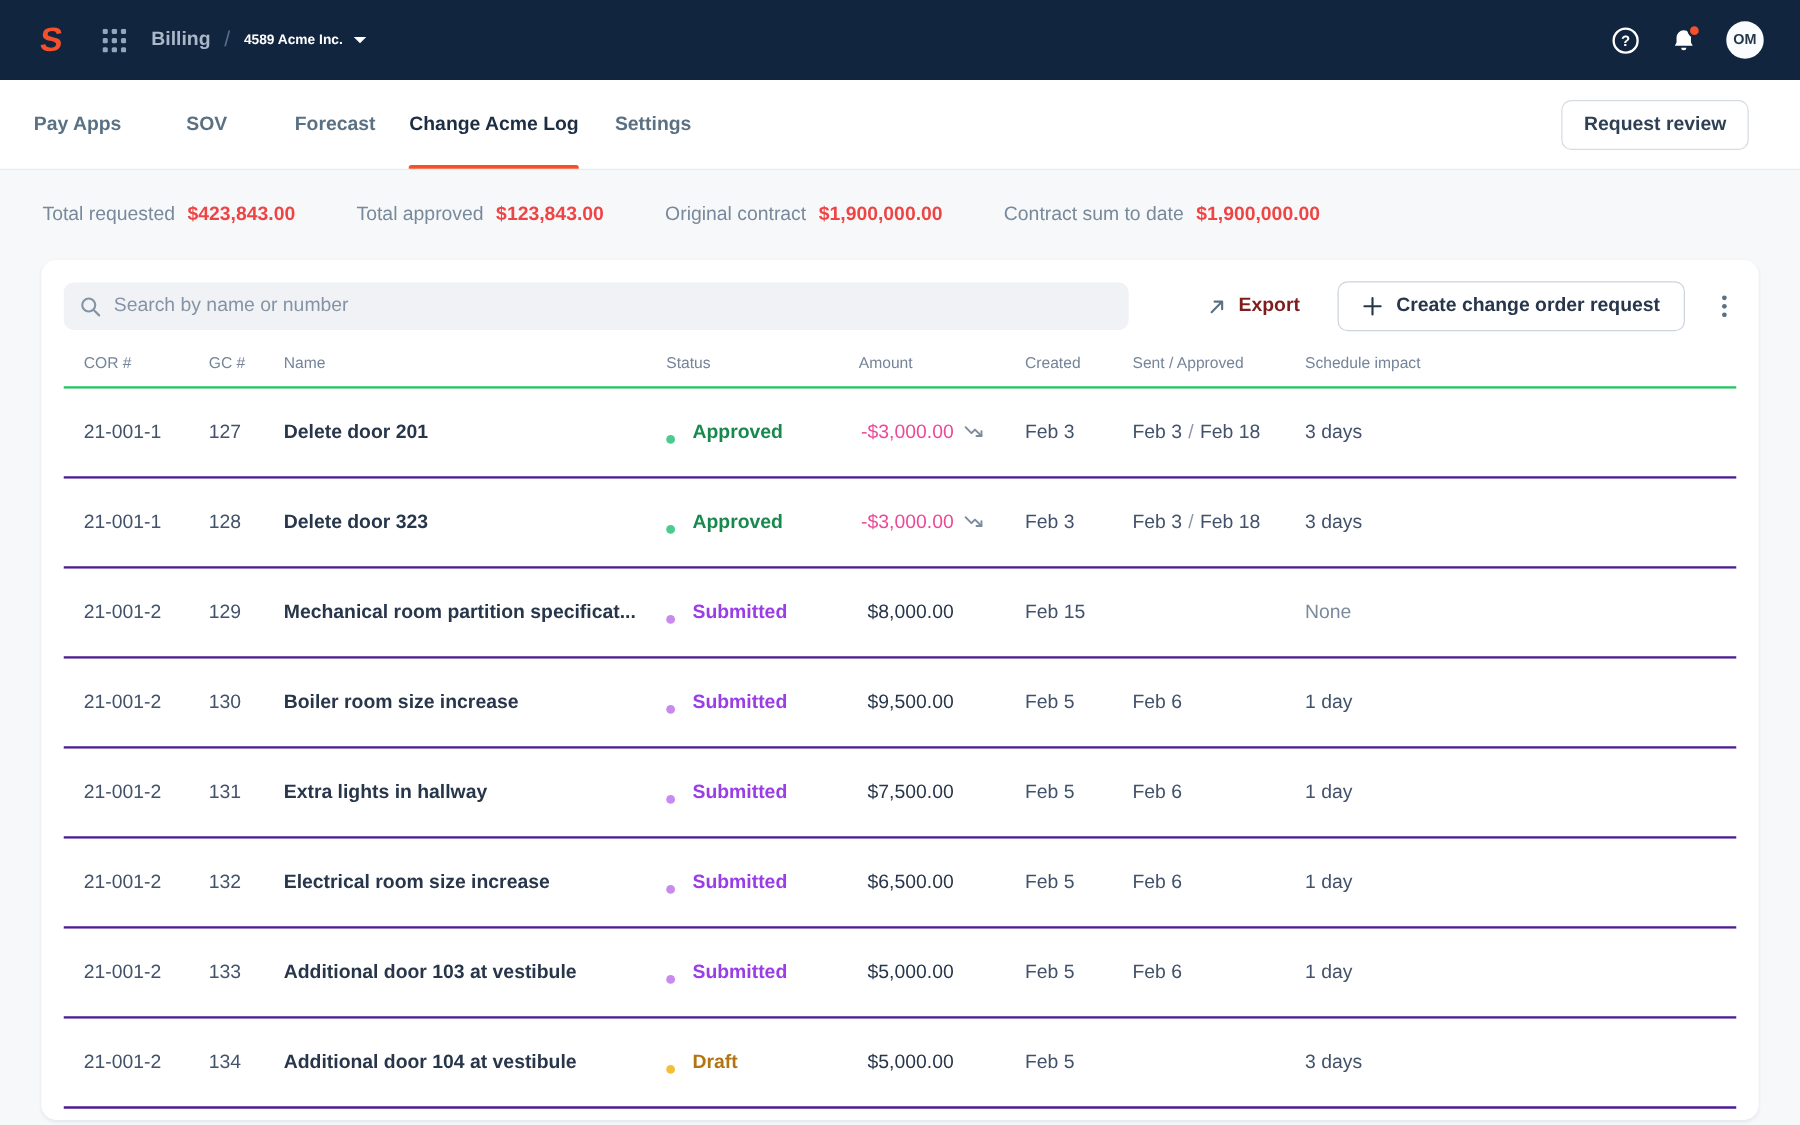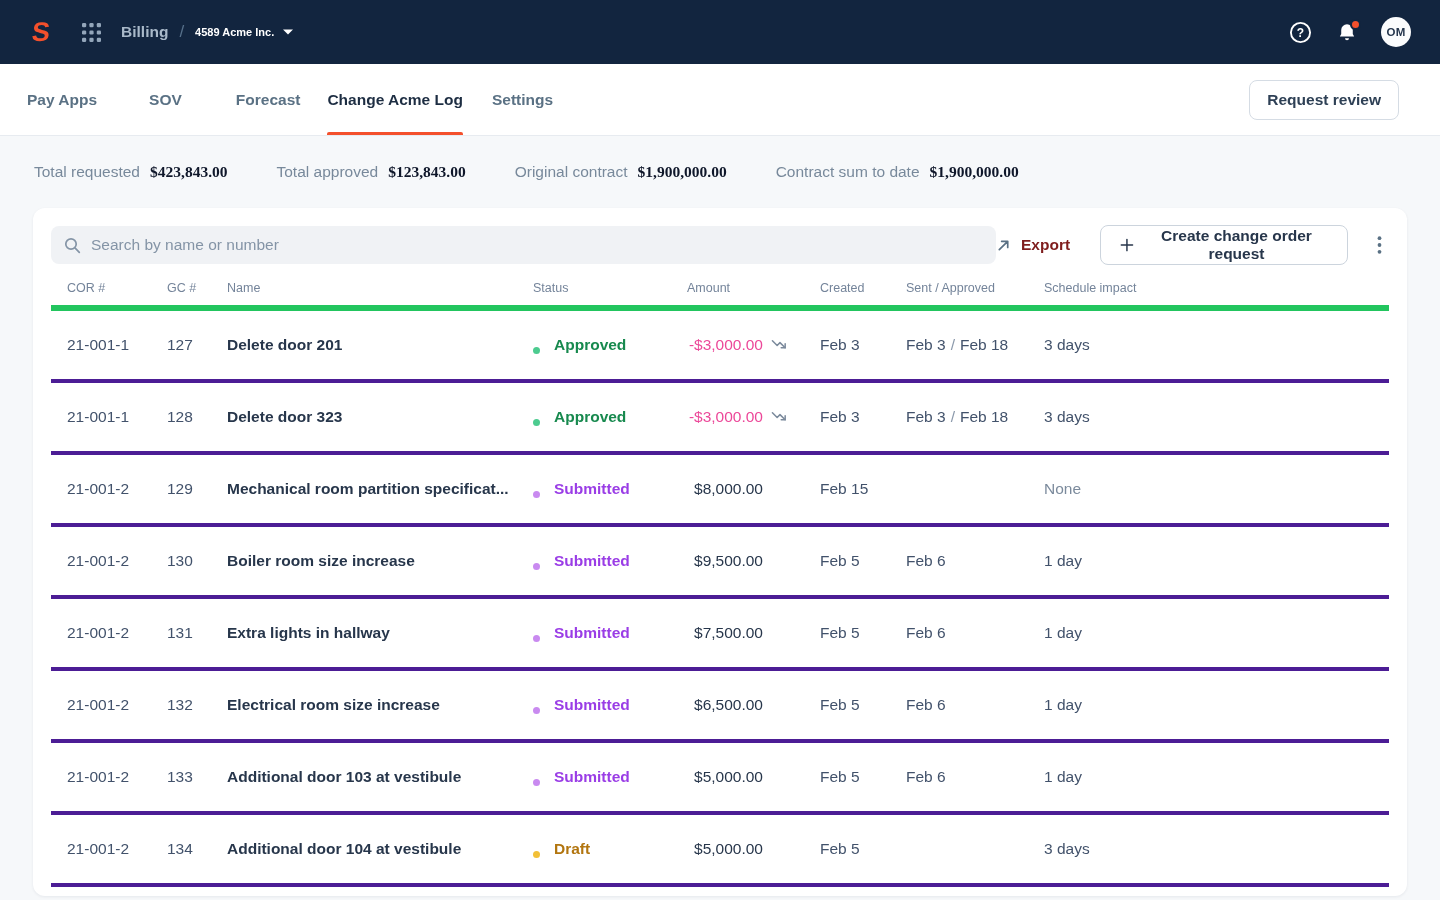--- a/index.html
+++ b/index.html
@@ -32,39 +32,39 @@
   .tab:nth-child(3){ margin-right:27px; }
   .tab:nth-child(4){ margin-right:29px; }
   .tab.active { color:#1d2d42; }
   .tab.active::after { content:""; position:absolute; left:0; right:0; bottom:0; height:3px; background:#f4502c; border-radius:2px 2px 0 0; }
   .request-review { margin-left:auto; height:40px; padding:0 17px; background:#fff; border:1px solid #d5dce4; border-radius:8px; font-size:15.5px; font-weight:600; color:#2e4055; cursor:pointer; font-family:inherit; }
 
   
   .summary { height:72px; display:flex; align-items:center; padding-left:34px; gap:49px; }
   .sum-item { display:flex; align-items:baseline; gap:10px; font-size:15.5px; white-space:nowrap; }
   .sum-label { color:#78899b; }
-  .sum-value { color:#0f172a; font-weight:700;font-family:Liberation Serif, serif; }
+  .sum-value { color:#ef4444; font-weight:700; }
 
   
   .card { margin:0 33px; background:#fff; border-radius:12px; height:688px; box-shadow:0 1px 3px rgba(15,35,62,.07); overflow:hidden; }
 
   .toolbar { display:flex; align-items:center; padding:17px 20px 0 18px; }
-  .search { width:945px; height:38px; background:#f0f2f5; border-radius:8px; display:flex; align-items:center; padding:0 13px; gap:10px; flex:none; cursor:text; }
+  .search { width:852px; height:38px; background:#f0f2f5; border-radius:8px; display:flex; align-items:center; padding:0 13px; gap:10px; flex:none; cursor:text; }
   .search input { border:none; background:transparent; outline:none; font-family:inherit; font-size:15.5px; color:#27364b; flex:1; }
   .search input::placeholder { color:#8494a6; }
   .export-btn { margin-left:auto; display:flex; gap:10px; align-items:center; color:#7f1d1d; font-weight:600; font-size:15.5px; background:none; border:none; cursor:pointer; font-family:inherit; }
   .create-btn { margin-left:30px; height:40px; padding:0 19px; display:flex; align-items:center; gap:11px; border:1px solid #ccd4dd; border-radius:8px; background:#fff; font-size:15.5px; font-weight:600; color:#27364b; cursor:pointer; font-family:inherit; }
   .kebab-btn { margin-left:24px; background:none; border:none; cursor:pointer; padding:4px 5px; display:flex; }
 
   
   .table { margin:5px 18px 0; --cols:116px 60px 306px 154px 76px 47px 96px 138px 1fr; }
-  .thead { display:grid; grid-template-columns:var(--cols); height:41px; align-items:center; border-bottom:6px solid #22c55e; color:#74849a; font-size:12.5px; }
+  .thead { display:grid; grid-template-columns:var(--cols); height:41px; align-items:center; border-bottom:2px solid #22c55e; color:#74849a; font-size:12.5px; }
   .thead > div:first-child, .row > div:first-child { padding-left:16px; }
   .h-created, .cell-created { padding-left:10px; }
-  .row { display:grid; grid-template-columns:var(--cols); height:72px; align-items:center; border-bottom:4px solid #4c1d95; font-size:15.5px; color:#42526b; cursor:pointer; background:#fff; }
+  .row { display:grid; grid-template-columns:var(--cols); height:72px; align-items:center; border-bottom:2px solid #4c1d95; font-size:15.5px; color:#42526b; cursor:pointer; background:#fff; }
   .cell-name { font-weight:600; color:#27364b; white-space:nowrap; overflow:hidden; text-overflow:clip; padding-right:12px; }
   .cell-status { font-weight:600; display:flex; align-items:flex-end; gap:14px; }
   .dot { width:7px; height:7px; border-radius:50%; flex:none; }
   .st-approved { color:#17894e; }  .st-approved .dot { background:#4ccb8f; }
   .st-submitted { color:#9a3de6; } .st-submitted .dot { background:#c98af0; }
   .st-draft { color:#b2750f; }     .st-draft .dot { background:#f2c037; }
   .cell-amount { text-align:right; color:#27364b; }
   .cell-amount.neg { color:#ec4899; }
   .cell-trend { padding-left:8px; display:flex; align-items:center; }
   .sep { color:#8b99ab; padding:0 5px; }

